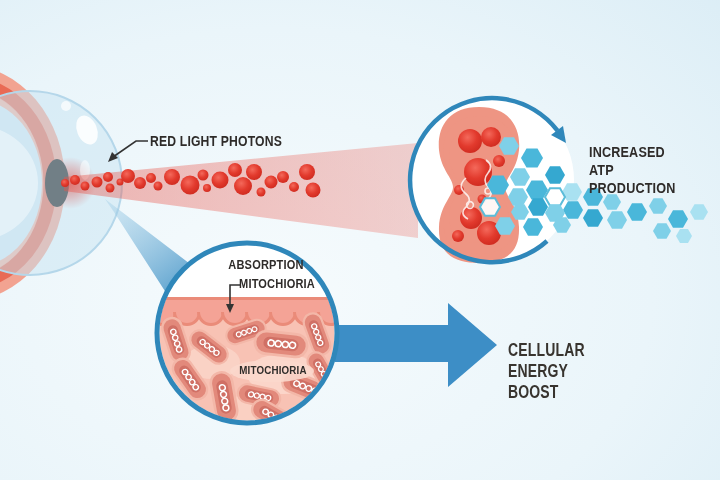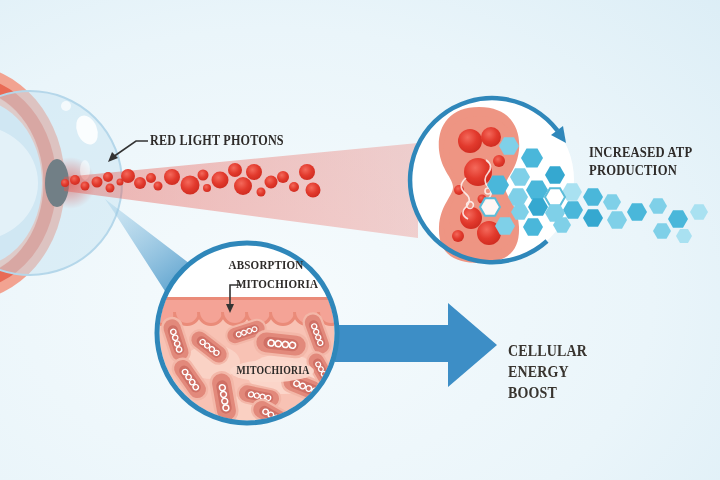--- a/index.html
+++ b/index.html
@@ -1,20 +1,20 @@
 <!DOCTYPE html>
 <html style="--c-text: #2e2b29; --c-blue: #2f87ba; --c-arrow: #3d8ec6; --c-hexDark: #35a8d0; --c-hexMed: #4ab7da; --c-hexLight: #7fd0e8; --c-hexPale: #a9e1f1; --c-hexStroke: #5bbcd9; --c-hexOutlineFill: rgba(255,255,255,0.92); --c-photonHi: #f4695b; --c-photonMid: #e23a2d; --c-photonEdge: #ce2a1f; --c-beamStart: rgba(231,85,75,0.42); --c-beamEnd: rgba(236,110,100,0.30); --c-funnelStart: rgba(165,208,232,0.45); --c-funnelEnd: rgba(86,158,204,0.95); --c-salmon: #f2a391; --c-rim: #e96a55; --c-salmonLight: #f5b2a1; --c-irisBlue: #d9eaf4; --c-domeFill: rgba(199,228,242,0.5); --c-domeEdge: #b5d7ea; --c-glow: #e83326; --c-pupil: #1a1a1a; --c-mitoOuter: #ee9583; --c-mitoMid: #f8cfc0; --c-mitoCore: #e8a89c; --c-sphere: #e23a2d; --c-tissueLow: #f8c2b4; --c-tissueBand: #f4a396; --c-tissueLine: #ea8b79; --c-tissuePatch: #fbd8cc; --c-capHalo: #f3b7a8; --c-capBody: #e2897b; --c-capCore: #d07065; --c-leader: #333333;"><head>
 <meta charset="utf-8">
 <style>
   html,body{margin:0;padding:0;}
   #stage{
     position:relative;width:720px;height:480px;overflow:hidden;
     background:
       radial-gradient(ellipse 900px 640px at 38% 62%, #f6fbfd 0%, #eaf5fa 42%, #d9ecf5 74%, #c9e2ef 100%);
-    font-family:Liberation Serif, serif;
+    font-family:Liberation Sans, sans-serif;
   }
   #art{position:absolute;left:0;top:0;}
   .lbl{
     position:absolute;font-weight:bold;color:var(--c-text,#2e2b29);
     letter-spacing:.2px;line-height:1.18;white-space:nowrap;
     transform:scaleX(.87);transform-origin:left top;
   }
   .lbl.wrap{white-space:normal;}
   .lbl.center{text-align:center;transform-origin:center top;}
   #lbl-photons{left:150px;top:133px;font-size:14px;}

